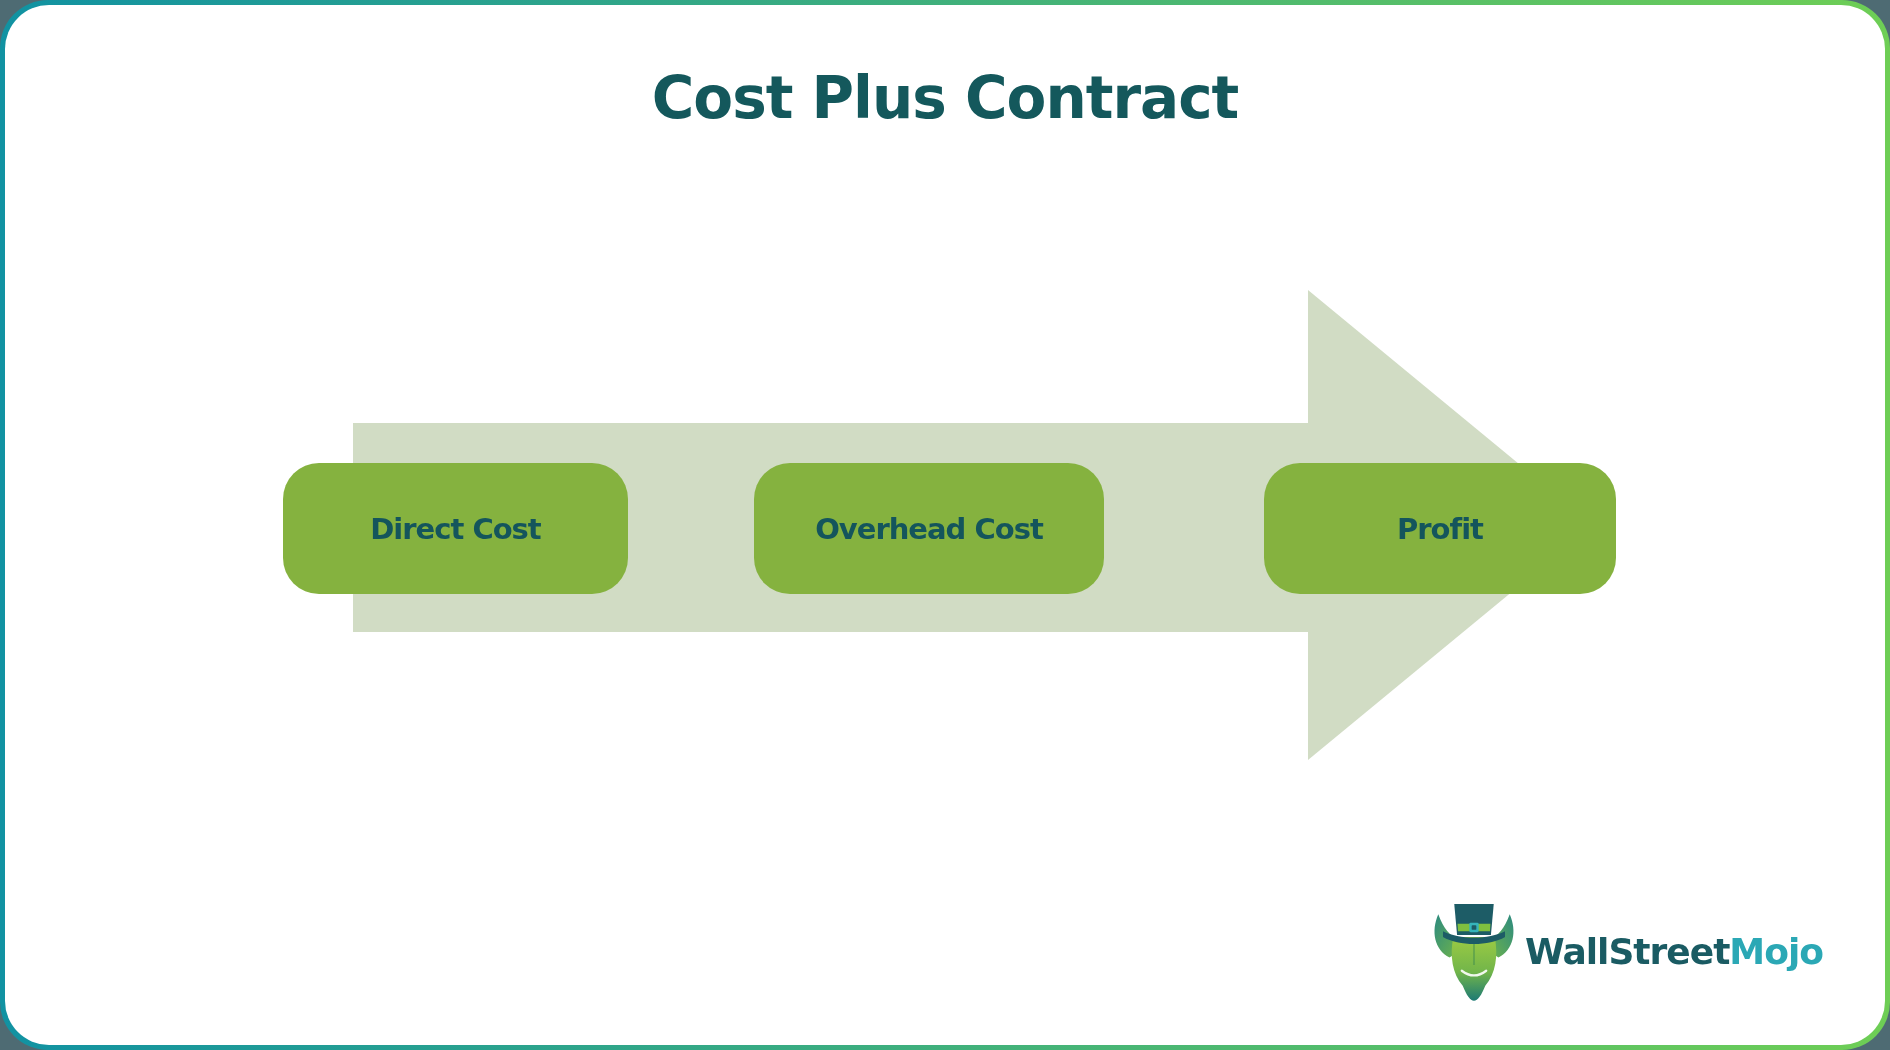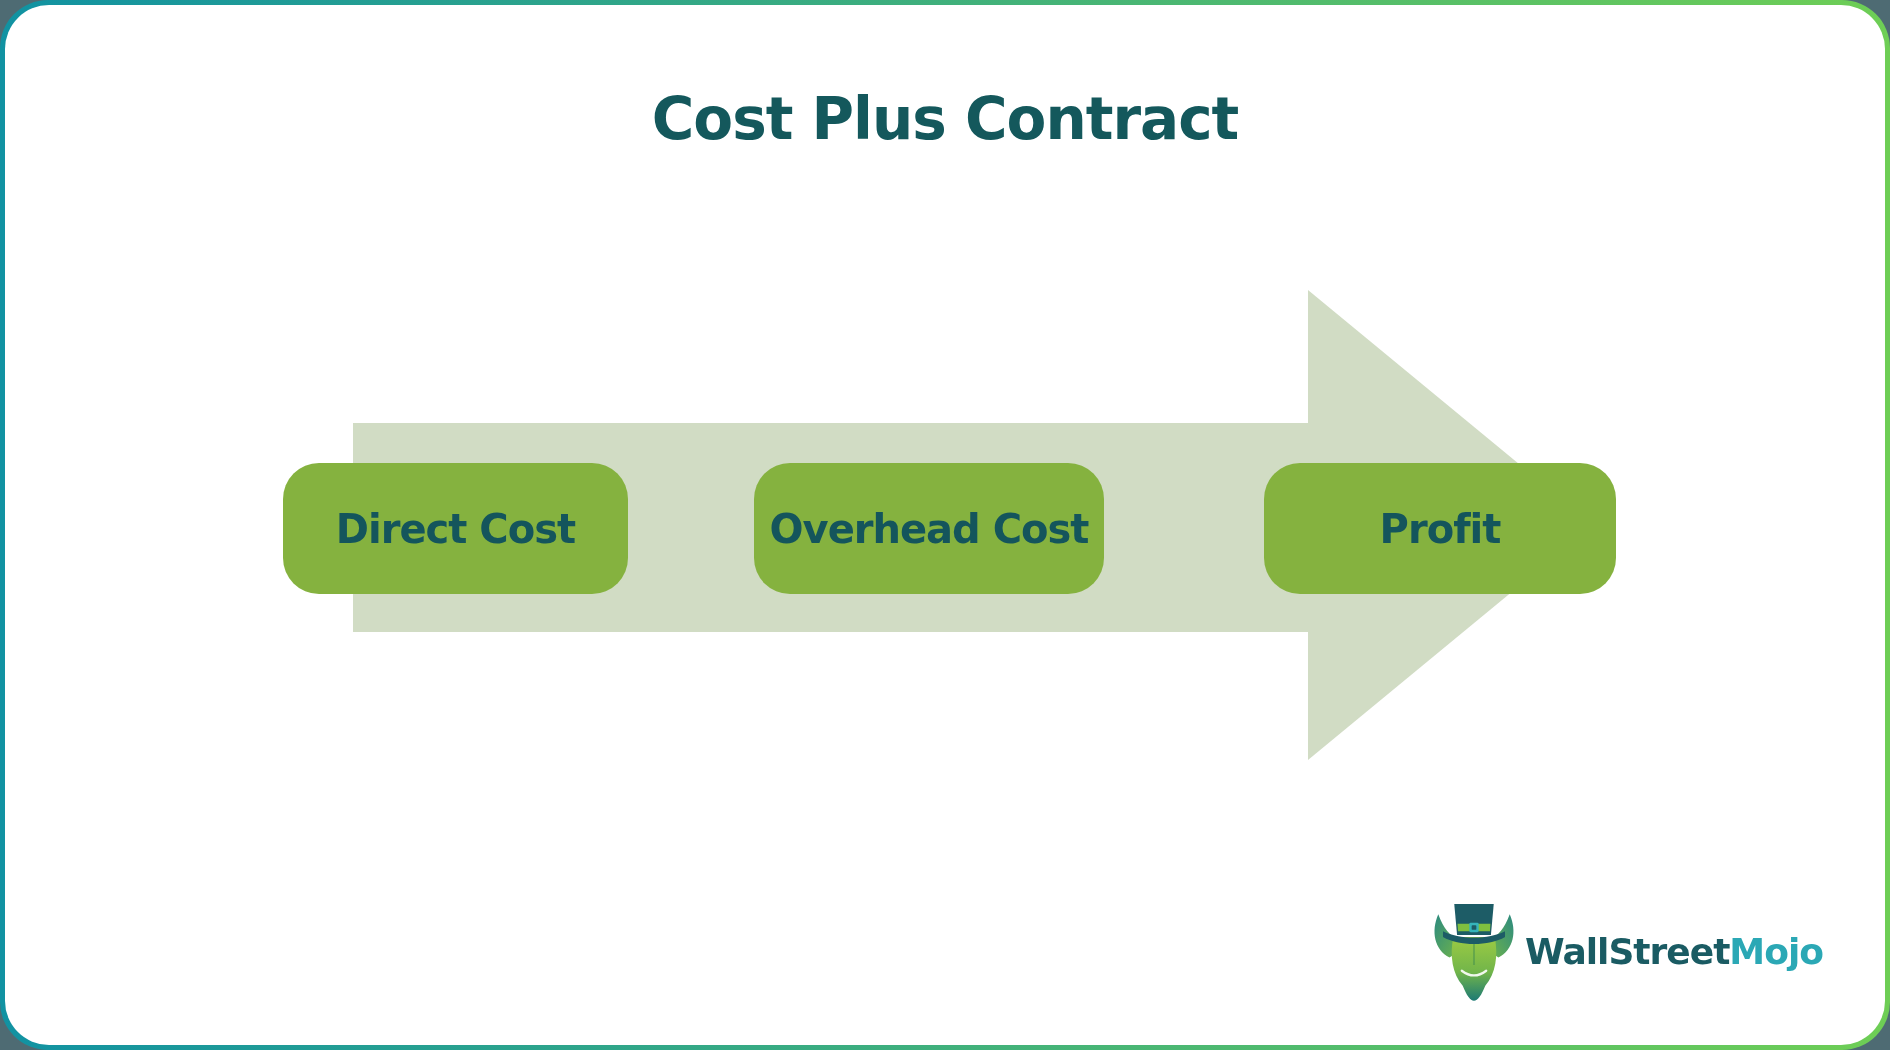--- a/index.html
+++ b/index.html
@@ -24,21 +24,21 @@
   .card-inner {
     position: absolute;
     inset: 5px;
     border-radius: 44px;
     background: #ffffff;
     overflow: hidden;
   }
 
   .page-title {
     position: absolute;
-    top: 80px;
+    top: 59px;
     left: 0;
     width: 100%;
     text-align: center;
     font-size: 58px;
     font-weight: 800;
     letter-spacing: -1px;
     color: #14585c;
   }
 
   .arrow-shaft {
@@ -64,21 +64,21 @@
     position: absolute;
     top: 458px;
     height: 131px;
     background: #85b23f;
     border-radius: 36px;
     display: flex;
     align-items: center;
     justify-content: center;
   }
   .step-box .step-label {
-    font-size: 40px;
+    font-size: 29px;
     font-weight: 800;
     letter-spacing: -1px;
     color: #14555c;
     white-space: nowrap;
   }
   .step-box.pos-1 { left: 278px;  width: 345px; }
   .step-box.pos-2 { left: 749px;  width: 350px; }
   .step-box.pos-3 { left: 1259px; width: 352px; }
 
   .brand-logo {

